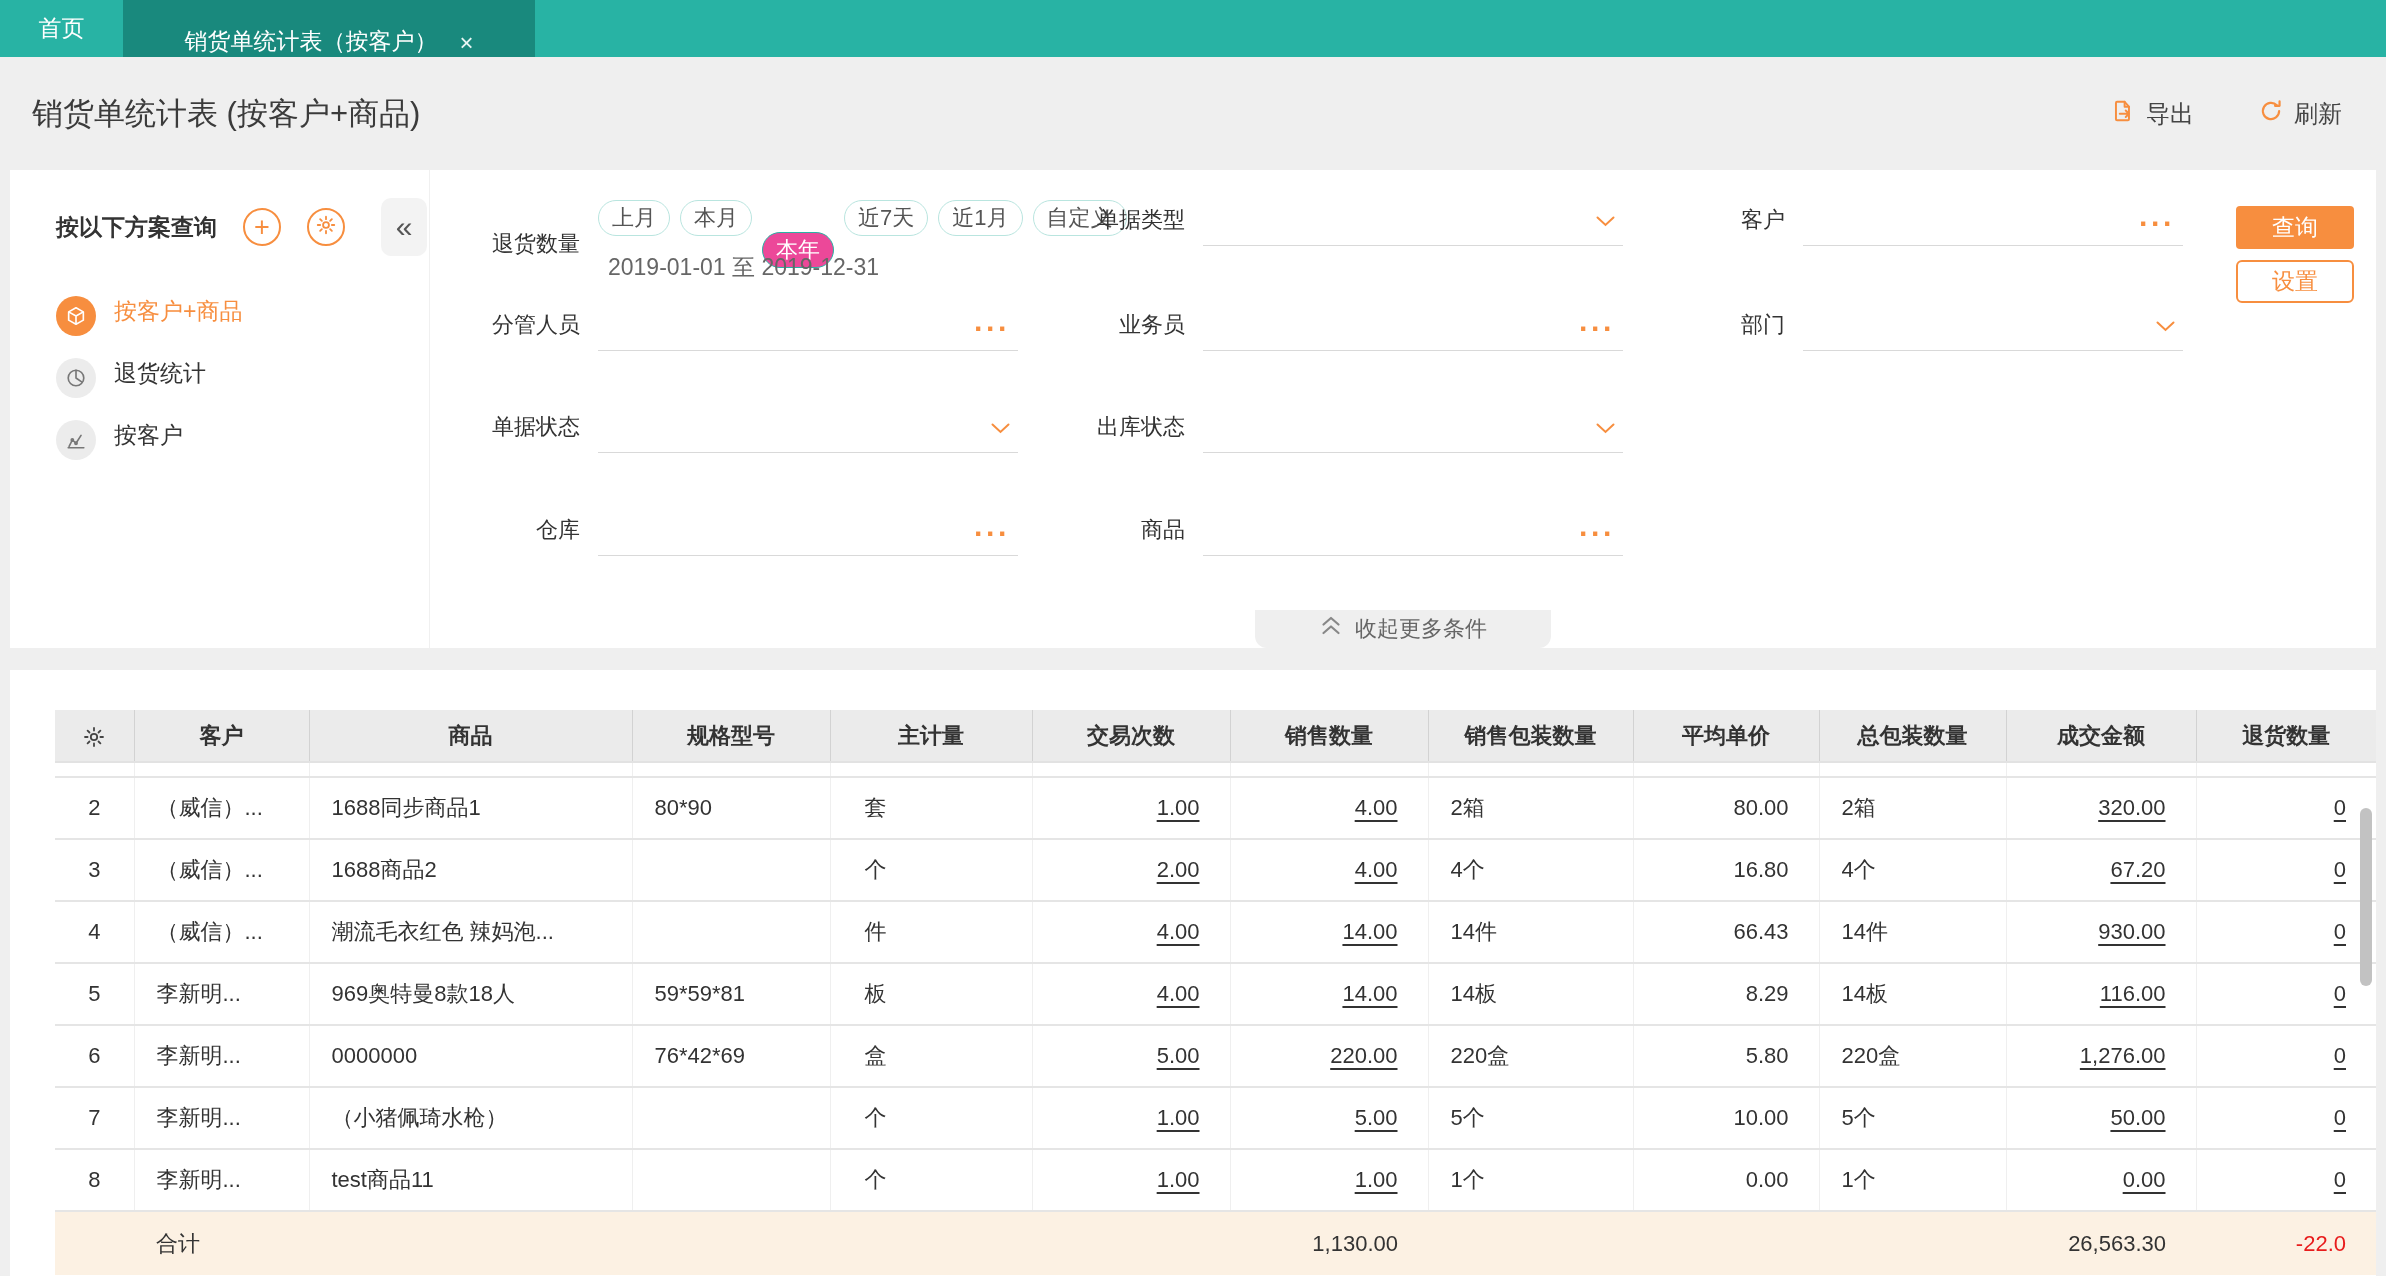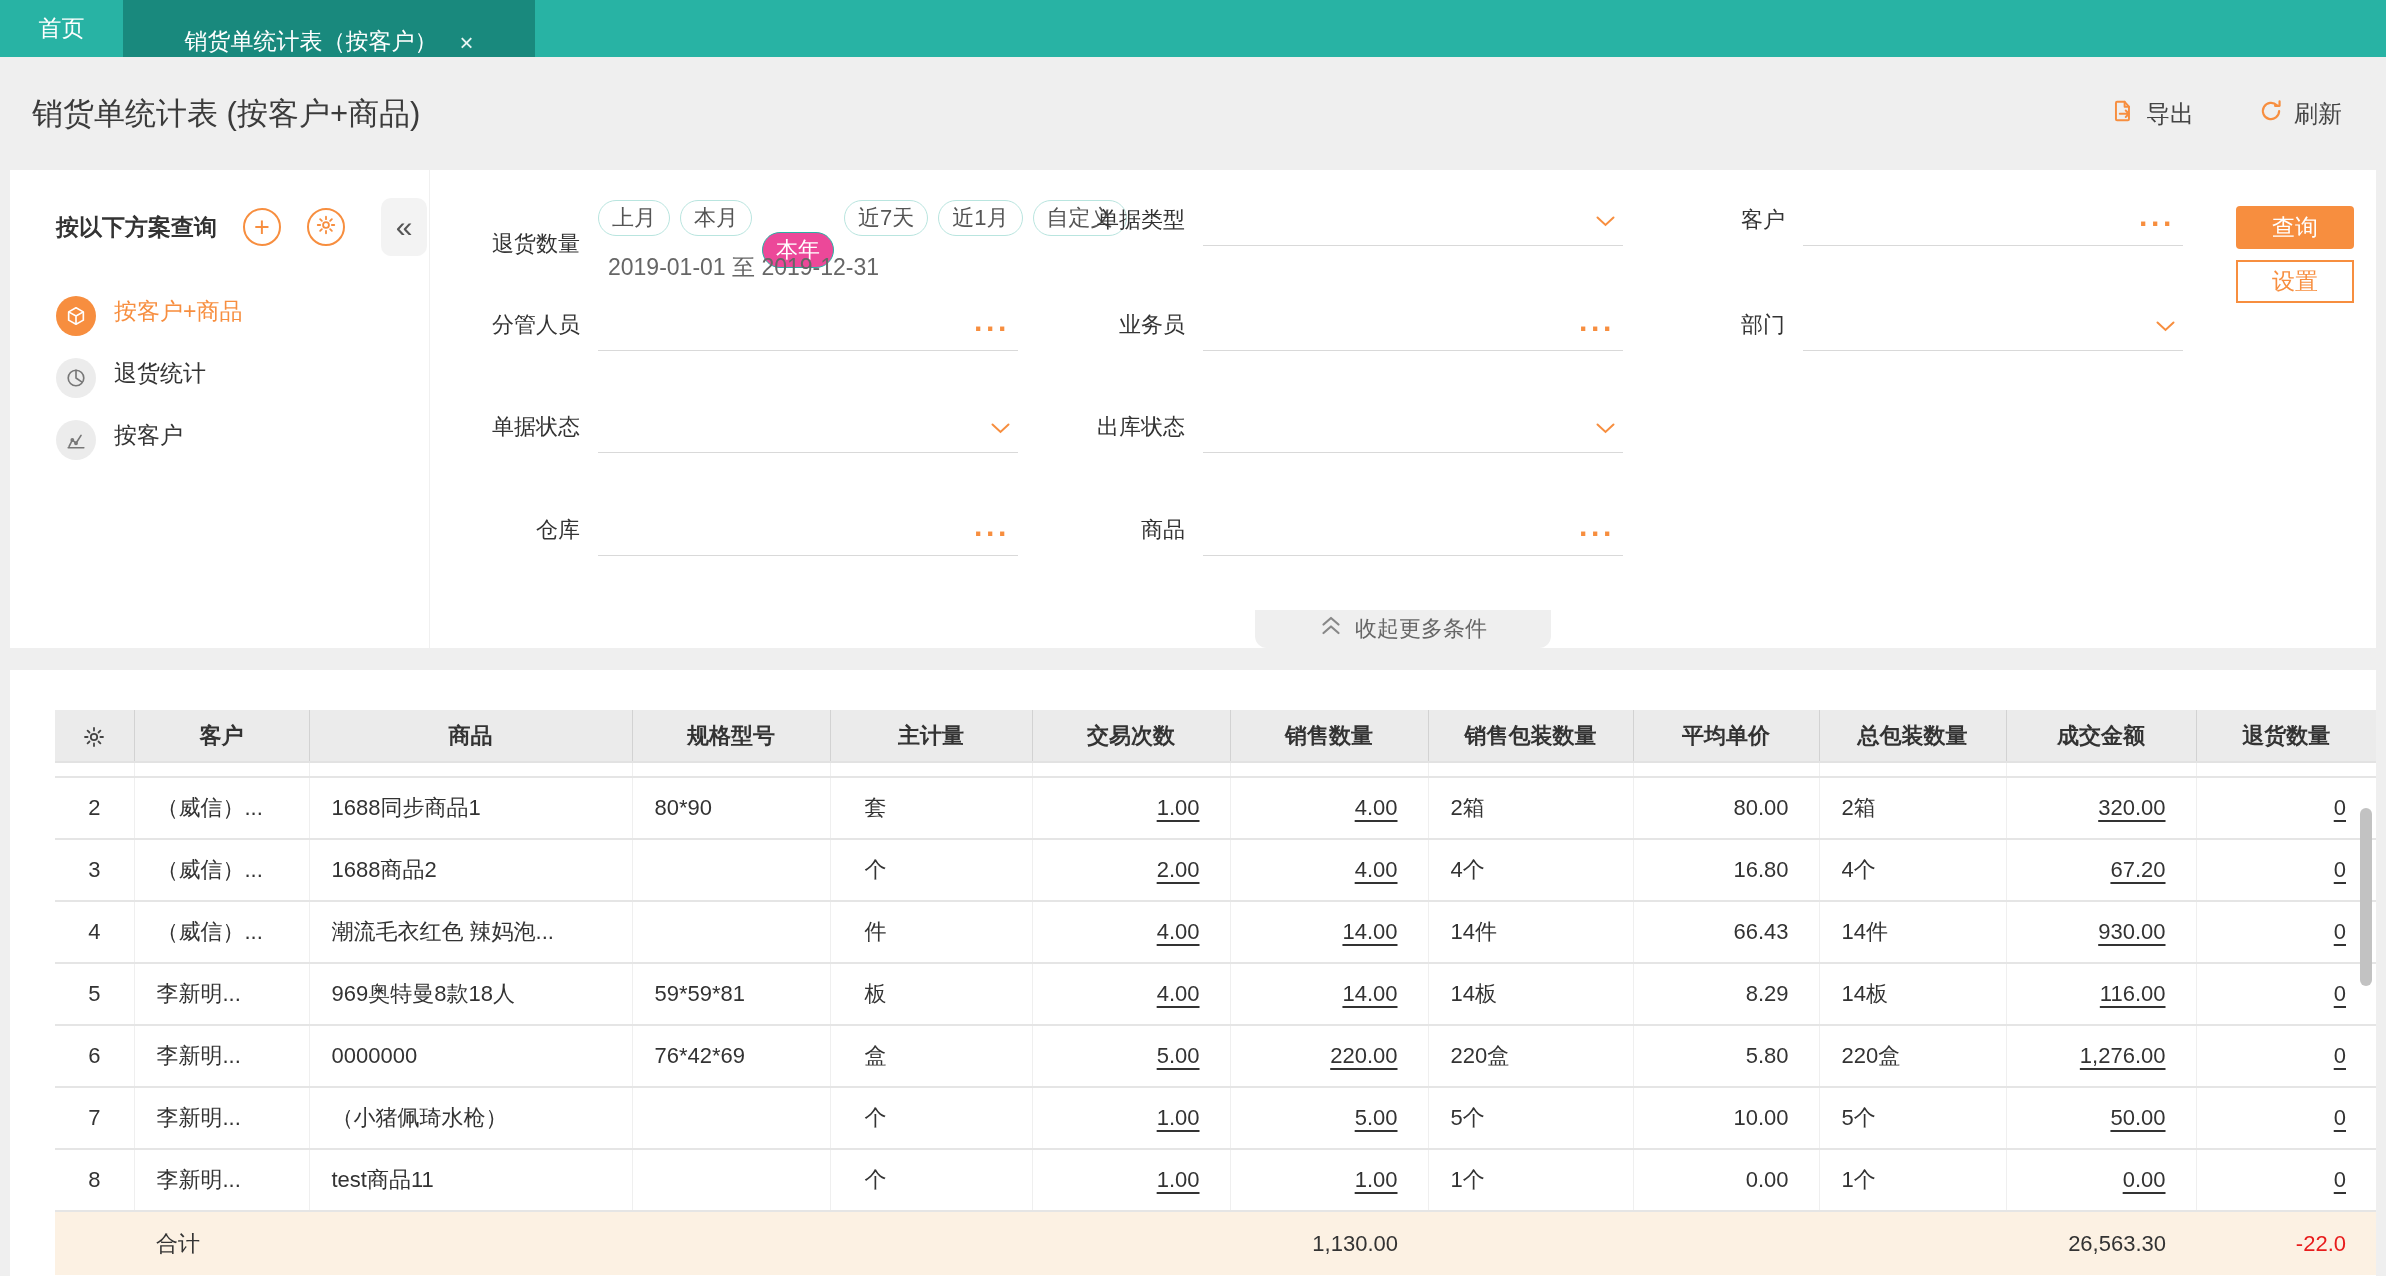--- a/index.html
+++ b/index.html
@@ -49,21 +49,21 @@
 
   .pills { display:flex; gap:10px; margin-left:18px; padding-bottom:2px; }
   .pill { height:36px; line-height:34px; padding:0 13px; border:1px solid #b9e5df; border-radius:18px;
     font-size:22px; color:#555; background:#fff; cursor:pointer; }
   .pill.active { background:#ec4899; border-color:#28b3a4; color:#fff;margin-top:32px; }
   .date-range { position:absolute; left:178px; top:82px; font-size:23px; color:#666; cursor:pointer; }
 
   .btn-query { position:absolute; right:22px; top:36px; width:118px; height:43px; background:#f78e3f;
     border:none; border-radius:4px; color:#fff; font-size:23px; cursor:pointer; }
   .btn-settings { position:absolute; right:22px; top:90px; width:118px; height:43px; background:#fff;
-    border:2px solid #f78e3f; border-radius:0; color:#f78e3f; font-size:23px; cursor:pointer; }
+    border:2px solid #f78e3f; border-radius:6px; color:#f78e3f; font-size:23px; cursor:pointer; }
 
   .collapse-tab { position:absolute; bottom:0; left:50%; transform:translateX(-50%);
     width:296px; height:38px; background:#efefef; border-radius:0 0 12px 12px;
     display:flex; align-items:center; justify-content:center; gap:12px; font-size:22px; color:#666; cursor:pointer; }
 
   
   .card-table { position:absolute; left:10px; top:670px; width:2366px; height:606px; background:#fff; overflow:hidden; }
   table { position:absolute; left:45px; top:40px; width:2321px; border-collapse:collapse; table-layout:fixed;
     font-size:22px; color:#333; }
   thead th { height:52px; background:#ebebeb; border-right:1px solid #d2d2d2; border-bottom:2px solid #e2e2e2;

